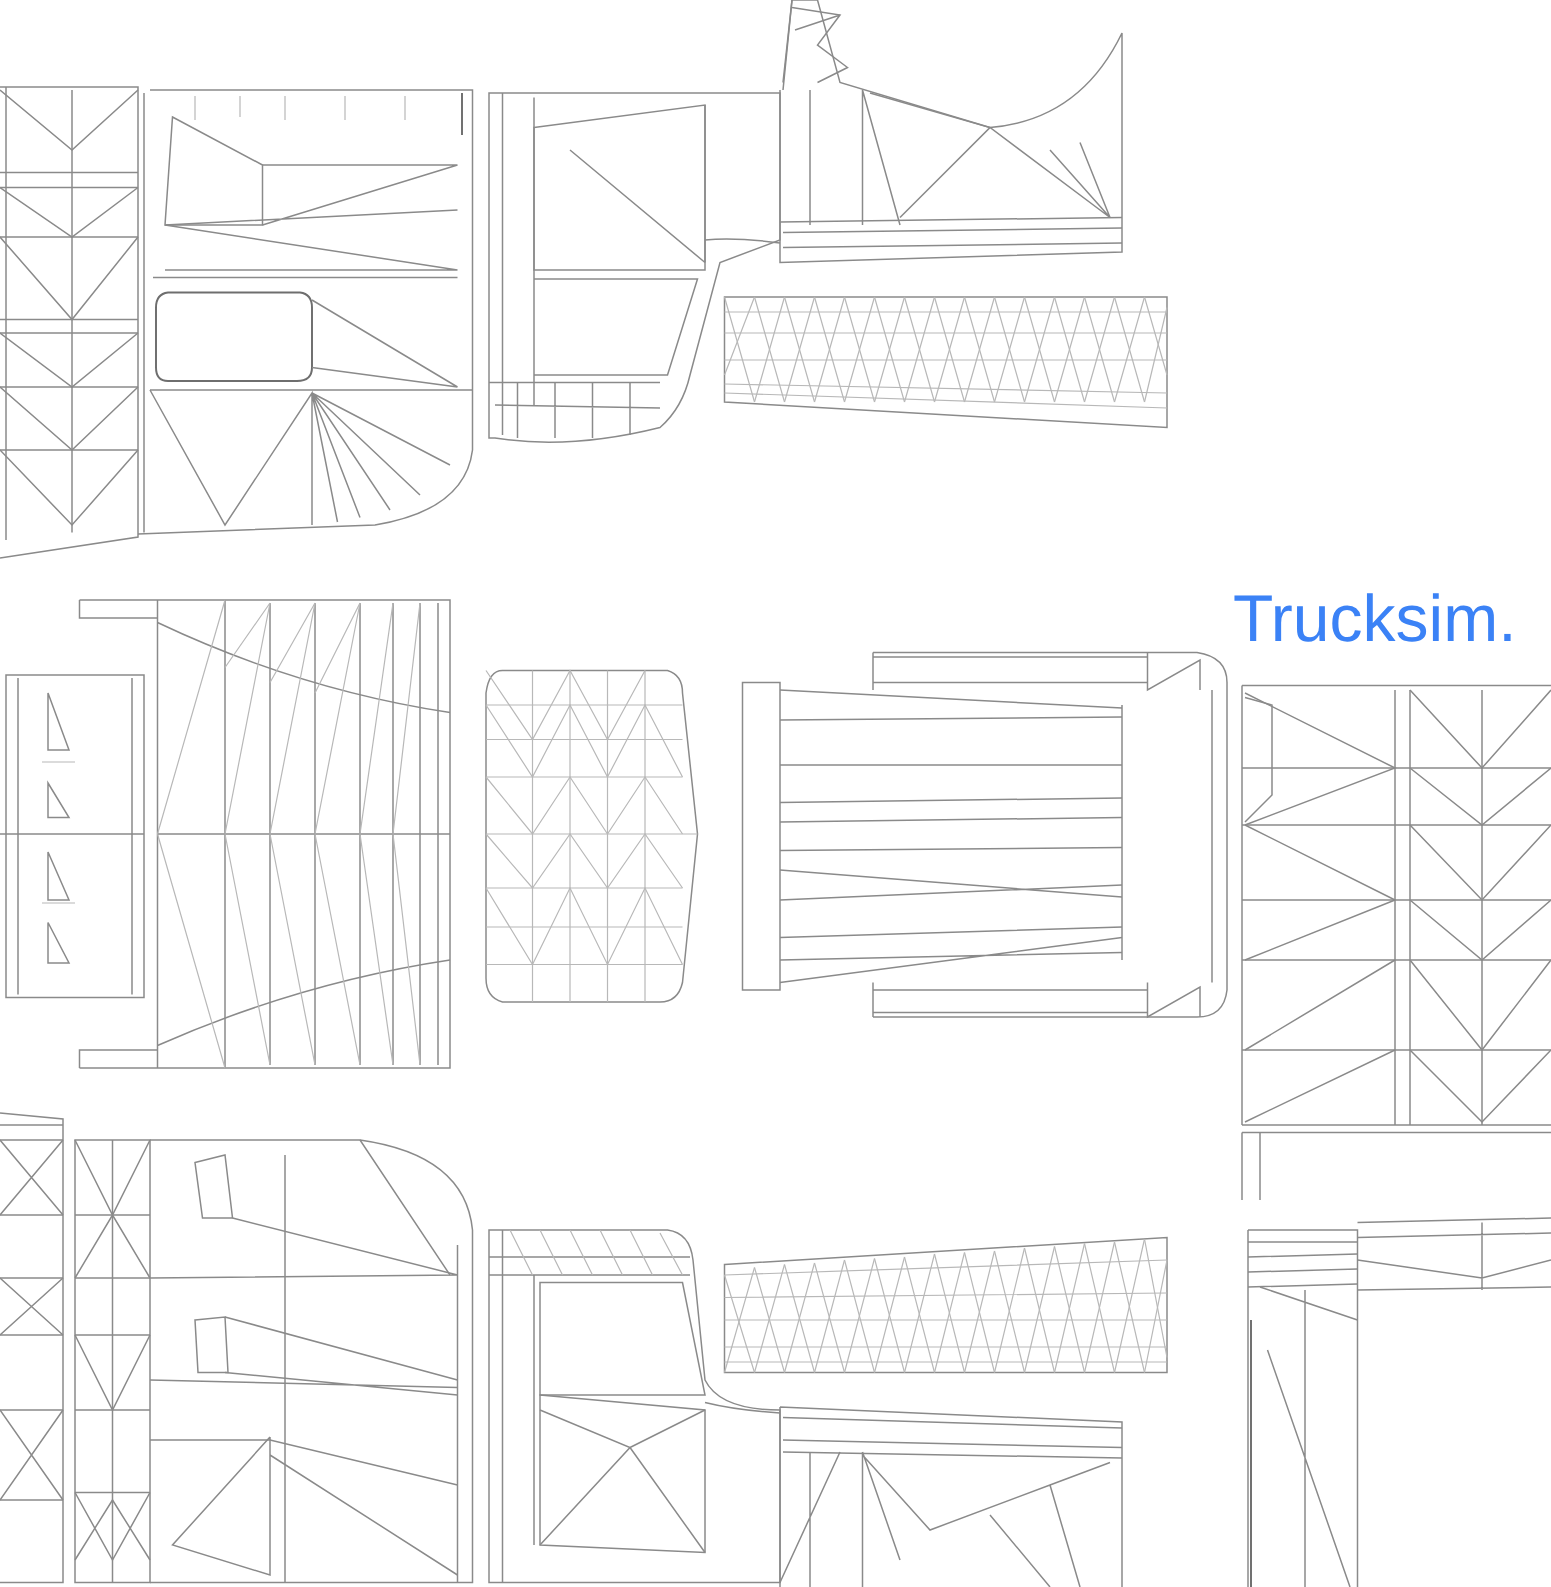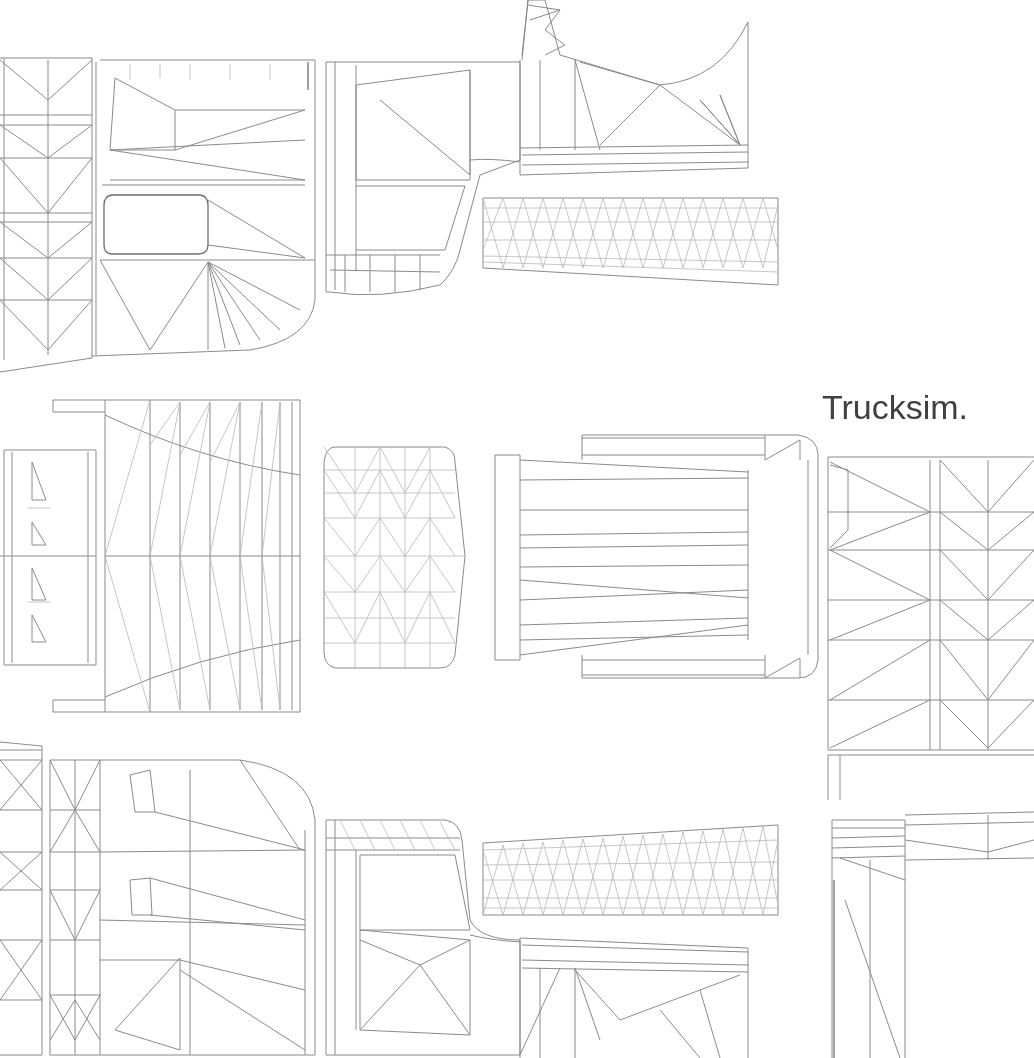--- a/index.html
+++ b/index.html
@@ -1,18 +1,18 @@
 <!DOCTYPE html>
 <html><head>
 <meta charset="utf-8">
 <style>
   html,body{margin:0;padding:0;background:#ffffff;}
   body{width:1034px;height:1058px;overflow:hidden;position:relative;font-family:"Liberation Sans",sans-serif;}
   #canvas{position:absolute;left:0;top:0;width:1034px;height:1058px;}
-  .wm{position:absolute;left:822px;top:388px;font-size:34px;color:#404040;white-space:nowrap;letter-spacing:0px;font-family:"Liberation Sans",sans-serif;}
+  .wm{position:absolute;left:822px;top:388px;font-size:44px;color:#3b82f6;white-space:nowrap;letter-spacing:0px;font-family:"Liberation Sans",sans-serif;}
   svg .w{fill:none;stroke:#8a8a8a;stroke-width:1;}
   svg .l{fill:none;stroke:#b8b8b8;stroke-width:0.8;}
   svg .d{fill:none;stroke:#6e6e6e;stroke-width:1.3;}
 </style>
 </head>
 <body>
 
 <div id="canvas">
 <svg width="1034" height="1058" viewBox="0 0 1034 1058" xmlns="http://www.w3.org/2000/svg">
 

